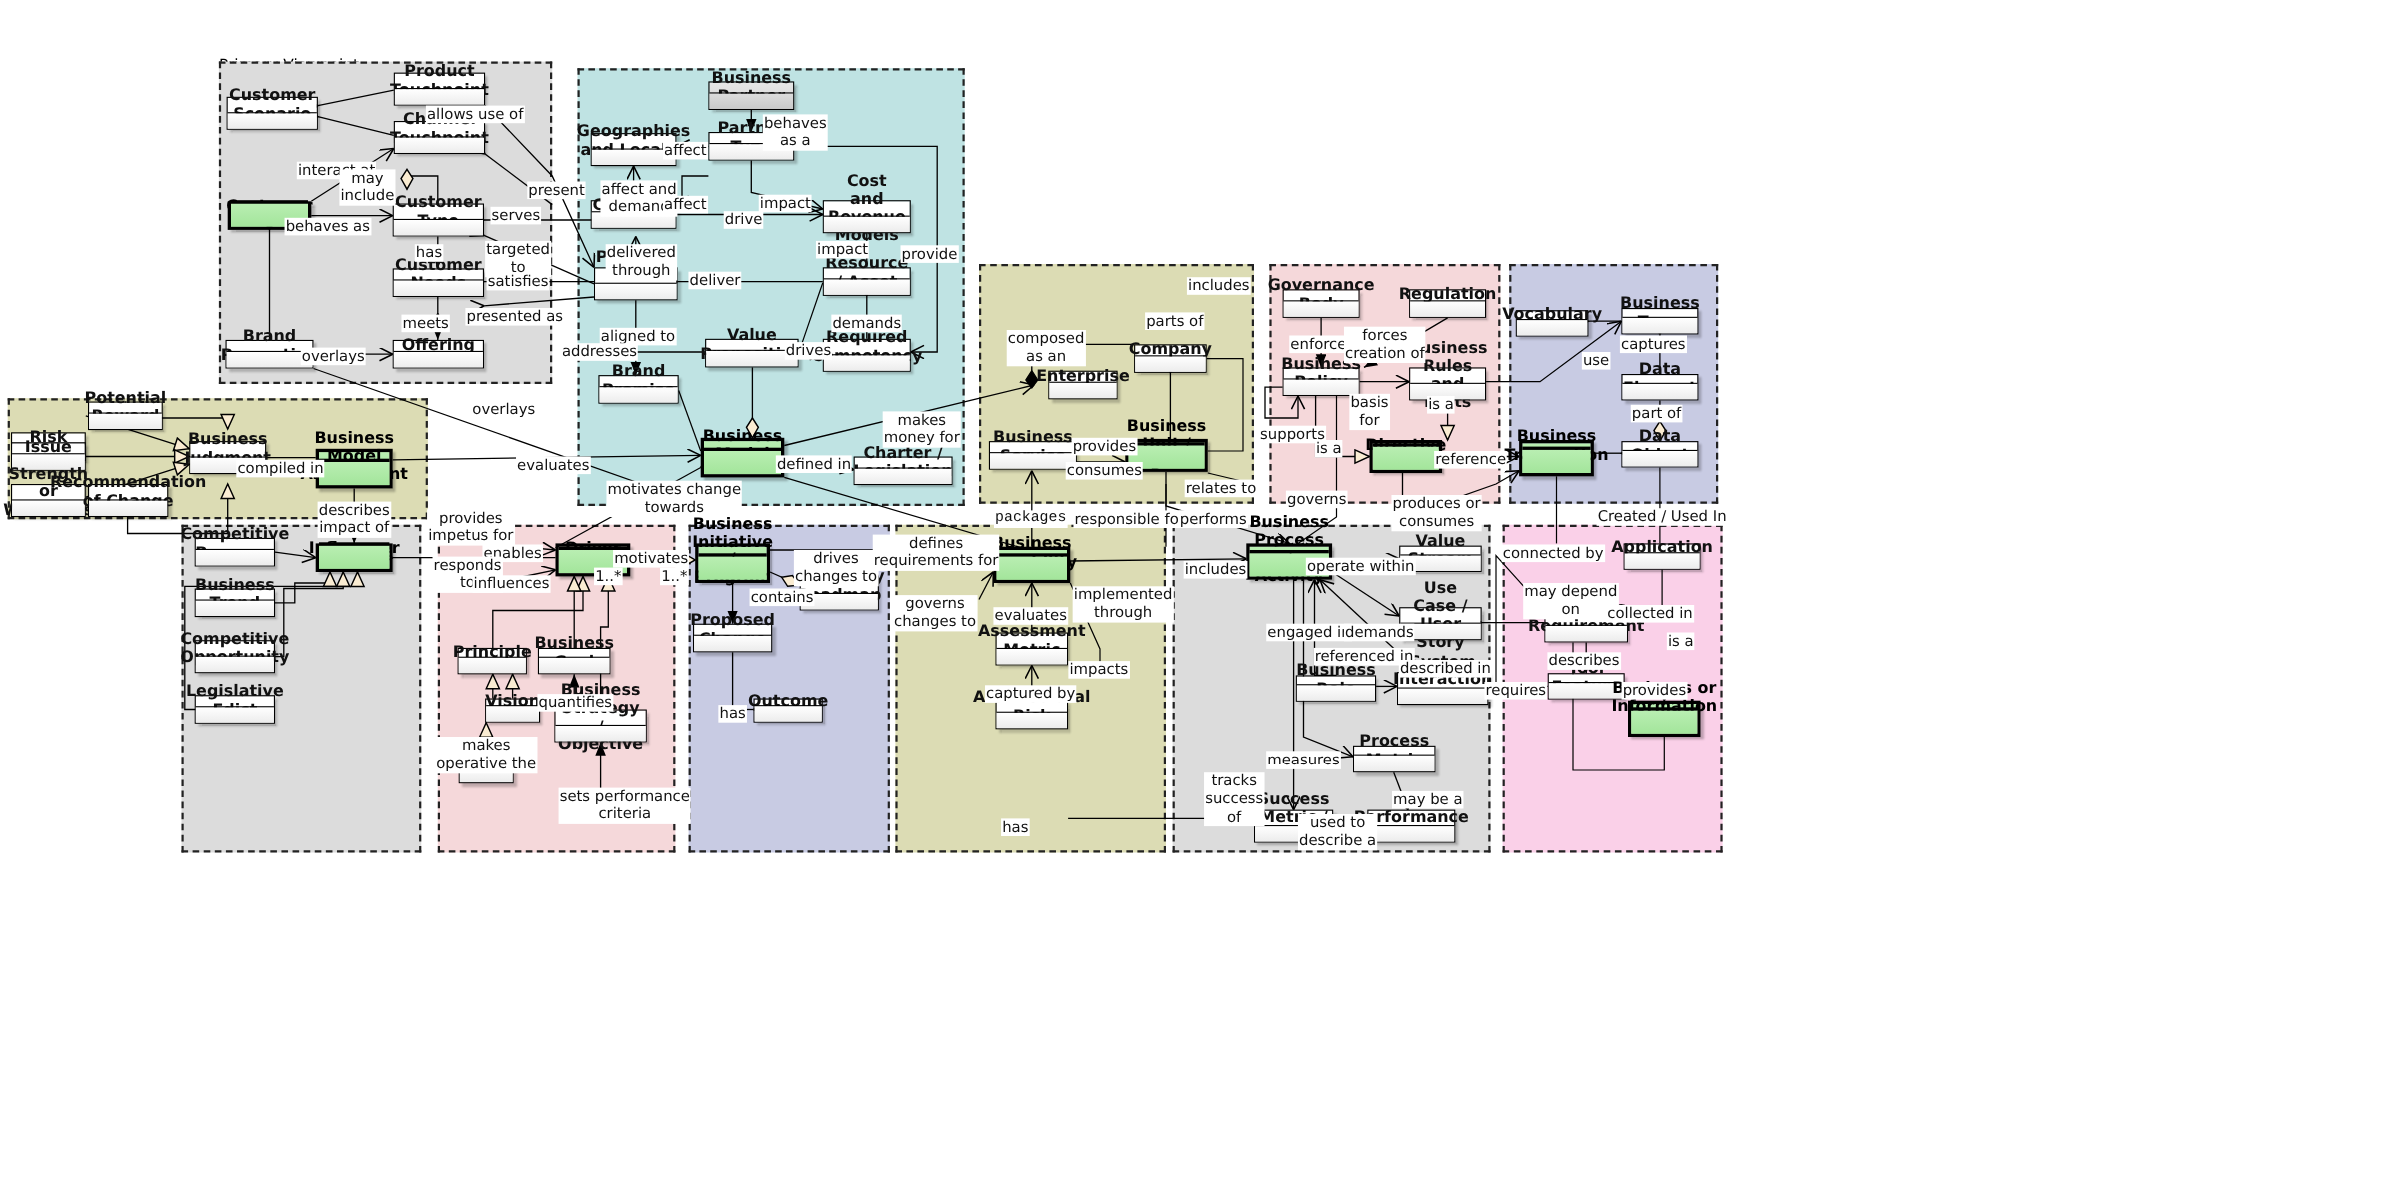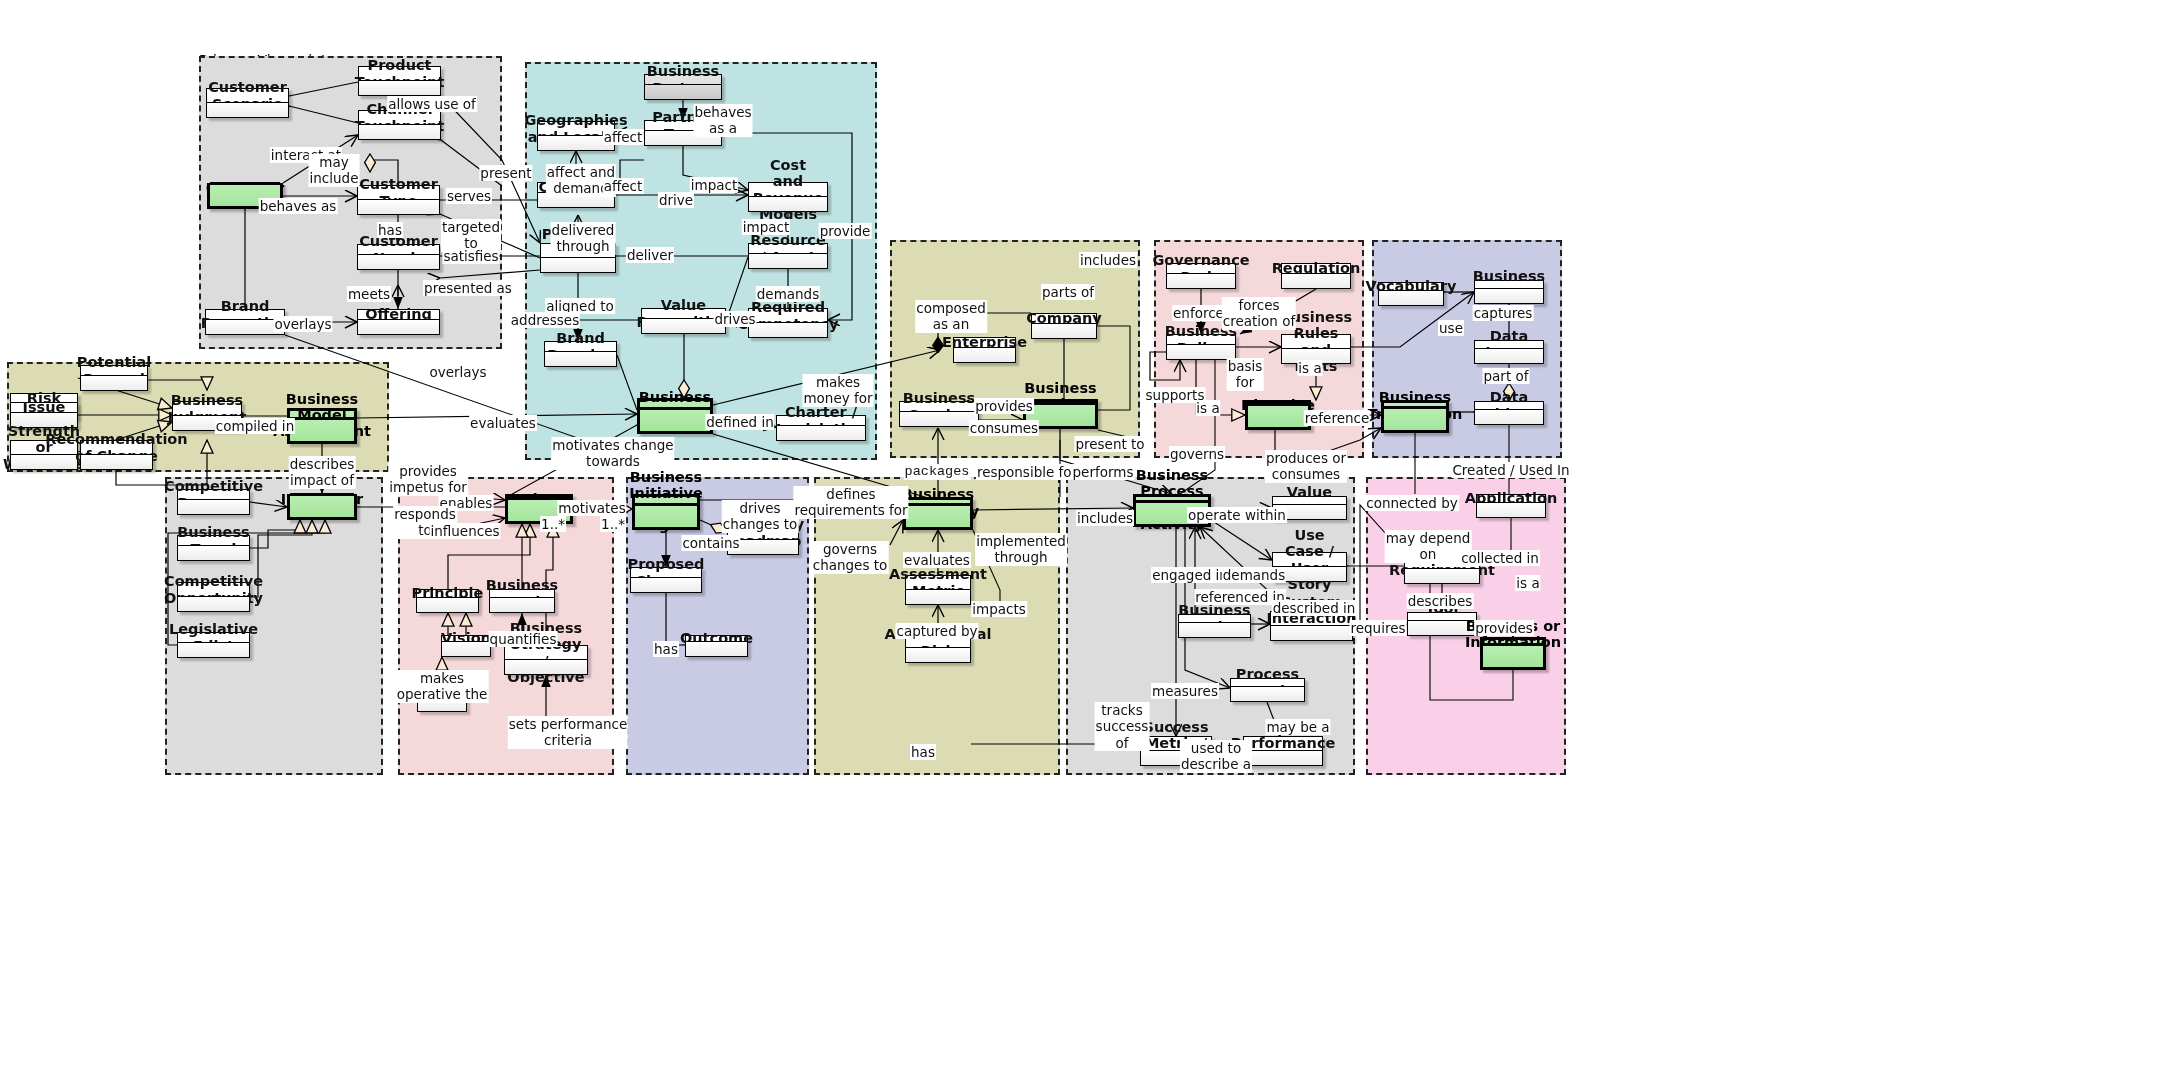--- a/index.html
+++ b/index.html
@@ -495,21 +495,21 @@
       <div class="lbl bg" style="left: 432px; top: 96px; transform: translate(-50%, 0px);">allows use of</div>
       <div class="lbl bg" style="left: 306px; top: 147px; transform: translate(-50%, 0px);">interact at</div>
       <div class="lbl bg" style="left: 298px; top: 198px; transform: translate(-50%, 0px);">behaves as</div>
       <div class="lbl bg" style="left: 334px; top: 154px; transform: translate(-50%, 0px);">may
 include</div>
       <div class="lbl bg" style="left: 390px; top: 222px; transform: translate(-50%, 0px);">has</div>
       <div class="lbl bg" style="left: 469px; top: 188px; transform: translate(-50%, 0px);">serves</div>
       <div class="lbl bg" style="left: 471px; top: 219px; transform: translate(-50%, 0px);">targeted
 to</div>
       <div class="lbl bg" style="left: 471px; top: 248px; transform: translate(-50%, 0px);">satisfies</div>
-      <div class="lbl bg" style="left: 369px; top: 286px; transform: translate(-50%, 0px);">meets</div>
+      <div class="lbl bg" style="left: 387px; top: 286px; transform: translate(-50%, 0px);">meets</div>
       <div class="lbl bg" style="left: 468px; top: 280px; transform: translate(-50%, 0px);">presented as</div>
       <div class="lbl bg" style="left: 303px; top: 316px; transform: translate(-50%, 0px);">overlays</div>
       <div class="lbl bg" style="left: 506px; top: 165px; transform: translate(-50%, 0px); text-align: right;">present</div>
       <div class="lbl bg" style="left: 723px; top: 104px; transform: translate(-50%, 0px);">behaves
 as a</div>
       <div class="lbl bg" style="left: 623px; top: 129px; transform: translate(-50%, 0px);">affect</div>
       <div class="lbl bg" style="left: 581px; top: 164px; transform: translate(-50%, 0px);">affect and
 demand</div>
       <div class="lbl bg" style="left: 623px; top: 178px; transform: translate(-50%, 0px);">affect</div>
       <div class="lbl bg" style="left: 676px; top: 192px; transform: translate(-50%, 0px);">drive</div>
@@ -556,21 +556,21 @@
       <div class="lbl bg" style="left: 850px; top: 541px; transform: translate(-50%, 0px);">governs
 changes to</div>
       <div class="lbl bg" style="left: 937px; top: 552px; transform: translate(-50%, 0px);">evaluates</div>
       <div class="lbl bg" style="left: 937px; top: 623px; transform: translate(-50%, 0px);">captured by</div>
       <div class="lbl bg" style="left: 999px; top: 601px; transform: translate(-50%, 0px);">impacts</div>
       <div class="lbl bg" style="left: 1021px; top: 533px; transform: translate(-50%, 0px);">implemented
 through</div>
       <div class="lbl bg" style="left: 937px; top: 464px; transform: translate(-50%, 0px); font-family: Liberation Mono, monospace;">packages</div>
       <div class="lbl bg" style="left: 1027px; top: 464px; transform: translate(-50%, 0px);">responsible for</div>
       <div class="lbl bg" style="left: 1103px; top: 464px; transform: translate(-50%, 0px);">performs</div>
-      <div class="lbl bg" style="left: 1110px; top: 436px; transform: translate(-50%, 0px);">present to</div>
+      <div class="lbl bg" style="left: 1110px; top: 436px; transform: translate(-50%, 0px);">relates to</div>
       <div class="lbl bg" style="left: 1108px; top: 252px; transform: translate(-50%, 0px);">includes</div>
       <div class="lbl bg" style="left: 1068px; top: 284px; transform: translate(-50%, 0px);">parts of</div>
       <div class="lbl bg" style="left: 951px; top: 300px; transform: translate(-50%, 0px);">composed
 as an</div>
       <div class="lbl bg" style="left: 1004px; top: 398px; transform: translate(-50%, 0px);">provides</div>
       <div class="lbl bg" style="left: 1004px; top: 420px; transform: translate(-50%, 0px);">consumes</div>
       <div class="lbl bg" style="left: 1202px; top: 305px; transform: translate(-50%, 0px);">enforces</div>
       <div class="lbl bg" style="left: 1259px; top: 297px; transform: translate(-50%, 0px);">forces
 creation of</div>
       <div class="lbl bg" style="left: 1245px; top: 358px; transform: translate(-50%, 0px);">basis

